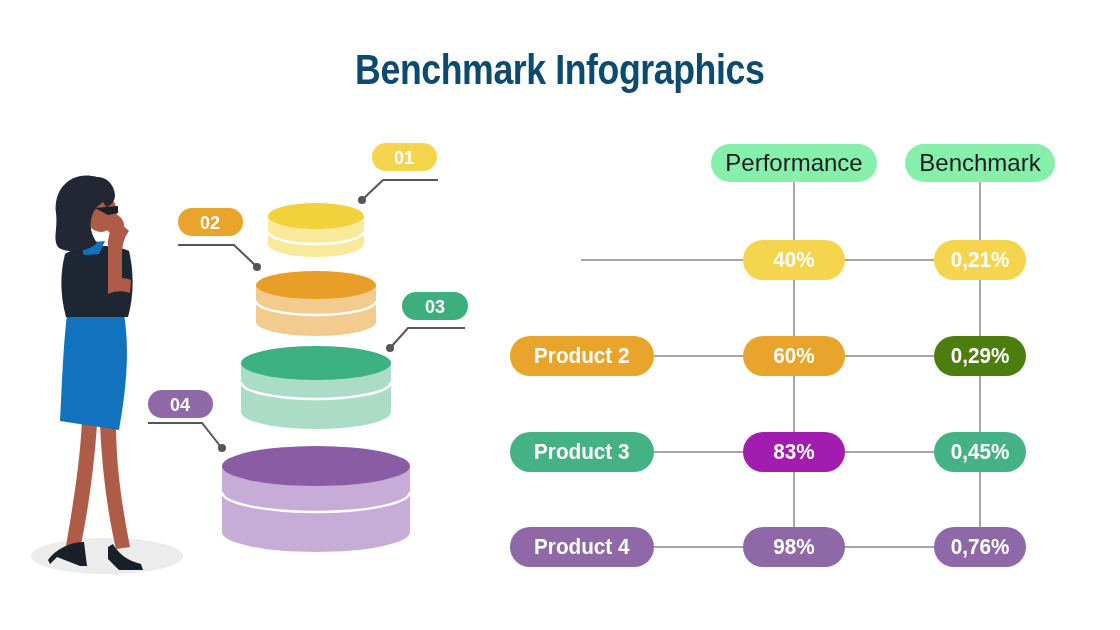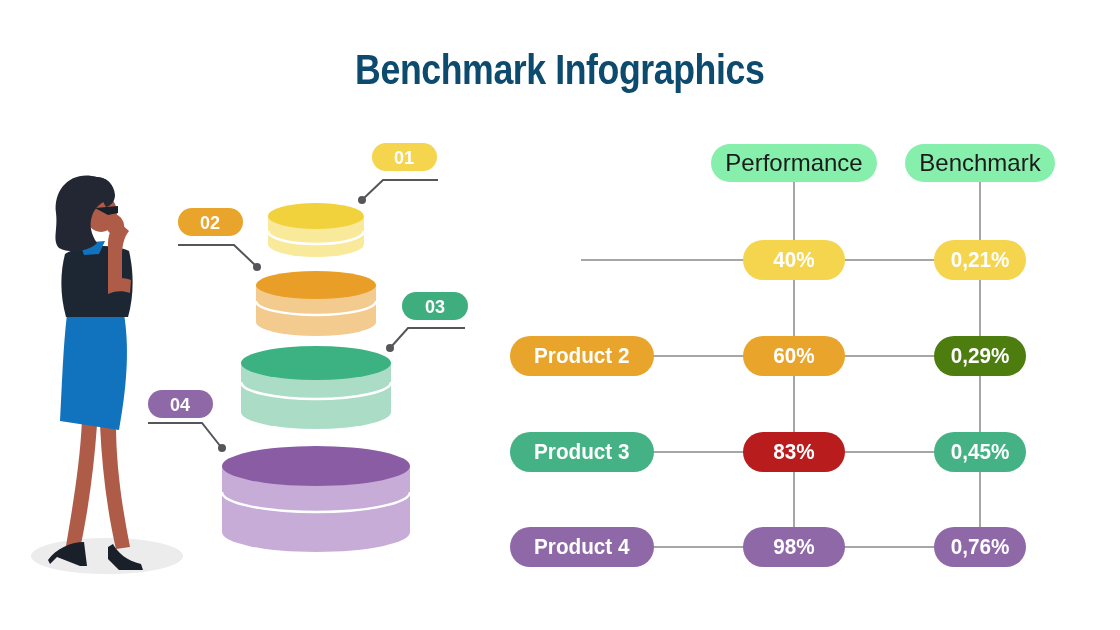--- a/index.html
+++ b/index.html
@@ -145,21 +145,21 @@
   <div class="pill value-pill perf-pill" style="top: 336px; background-color: rgb(233, 164, 43);">
     <span class="squeeze">60%</span>
   </div>
   <div class="pill value-pill eng-pill" style="top: 336px; background-color: #4d7c0f;">
     <span class="squeeze">0,29%</span>
   </div>
 
   <div class="pill label-pill" style="top: 432px; background-color: rgb(69, 178, 133);">
     <span class="squeeze">Product 3</span>
   </div>
-  <div class="pill value-pill perf-pill" style="top: 432px; background-color: #b91c1c;">
+  <div class="pill value-pill perf-pill" style="top: 432px; background-color: #a21caf;">
     <span class="squeeze">83%</span>
   </div>
   <div class="pill value-pill eng-pill" style="top: 432px; background-color: rgb(69, 178, 133);">
     <span class="squeeze">0,45%</span>
   </div>
 
   <div class="pill label-pill" style="top: 527px; background-color: rgb(143, 104, 168);">
     <span class="squeeze">Product 4</span>
   </div>
   <div class="pill value-pill perf-pill" style="top: 527px; background-color: rgb(143, 104, 168);">

